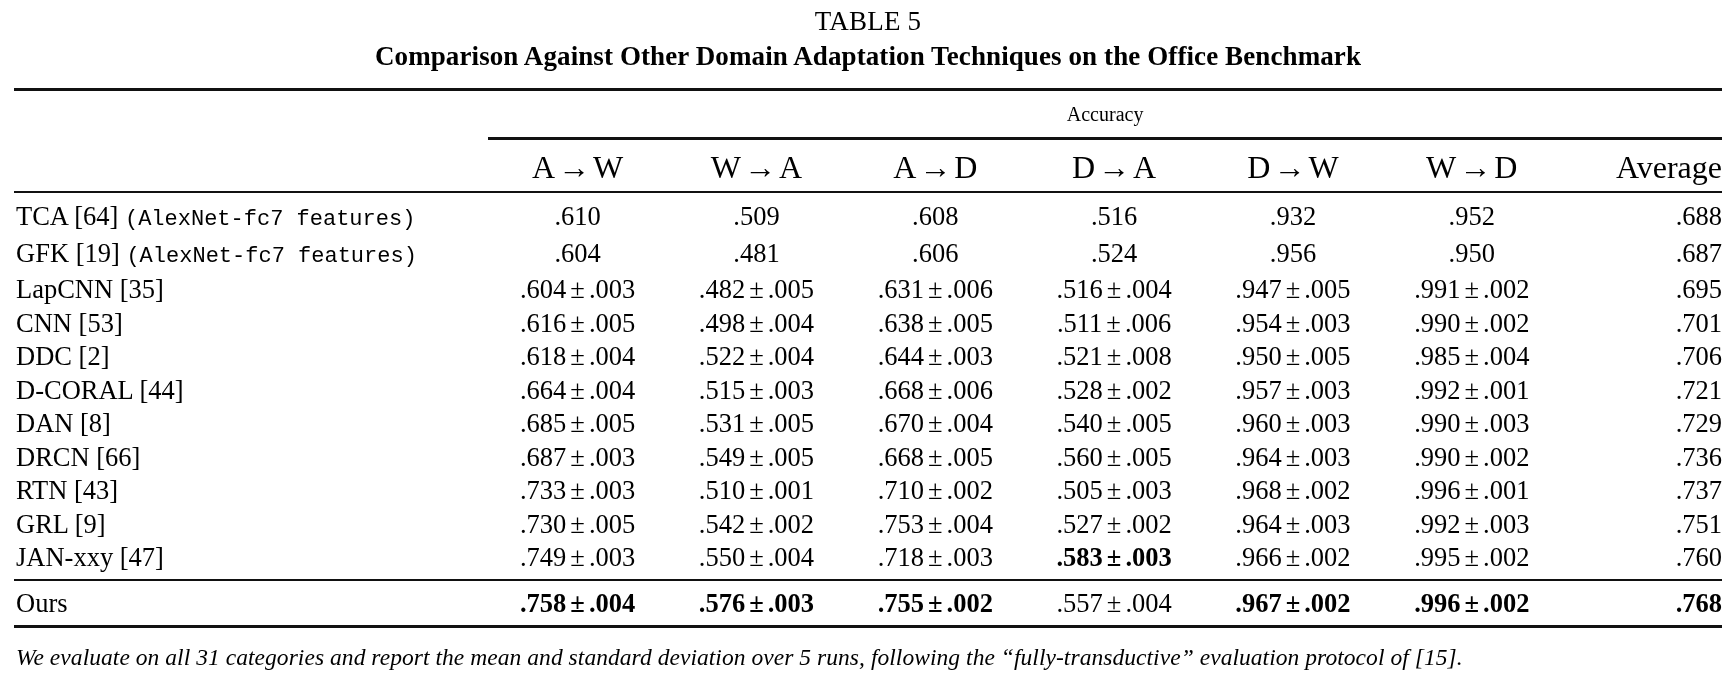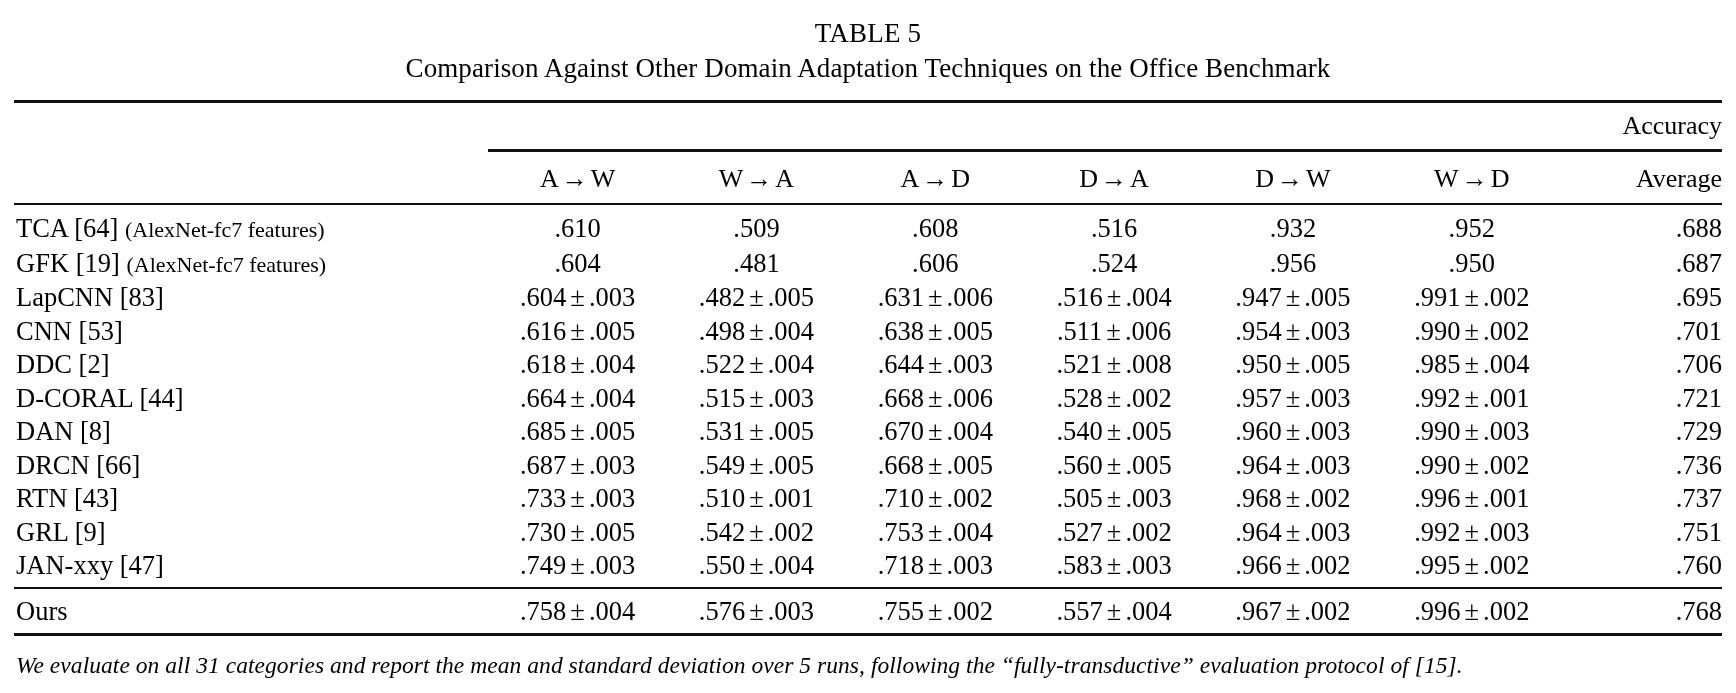--- a/index.html
+++ b/index.html
@@ -18,31 +18,32 @@
     position: relative;
     width: 1736px;
     height: 693px;
     box-sizing: border-box;
     padding: 0 14px;
   }
 
   
   .caption {
     text-align: center;
-    padding-top: 16px;
+    padding-top: 4px;
   }
   .caption-label {
     font-size: 27px;
     line-height: 34px;
     letter-spacing: 0.2px;
   }
   .caption-title {
     font-size: 27px;
     line-height: 36px;
     letter-spacing: 0.1px;
+    font-weight: bold;
   }
 
   
   .rule-thick {
     height: 0;
     border-top: 3px solid #111;
     margin: 0;
   }
   .rule-thin {
     height: 0;
@@ -72,53 +73,53 @@
     text-align: center;
     width: 178px;
   }
   .col-avg {
     text-align: right;
     width: 160px;
   }
 
   
   .grp-head {
-    text-align: right;
-    font-size: 26px;
+    text-align: center;
+    font-size: 20px;
     height: 46px;
     line-height: 46px;
     margin-top: 6px;
   }
   .grp-rule-cell {
     padding: 0 !important;
     height: 6px;
   }
   .grp-rule {
     border-top: 3px solid #111;
     height: 0;
     margin: 0 0 0 0;
   }
   .sub-head td {
     height: 48px;
     line-height: 48px;
-    font-size: 26px;
+    font-size: 32px;
   }
   .arrow { padding: 0 3px; }
 
   .data-row td {
     height: 33.5px;
     line-height: 33.5px;
     font-size: 26.5px;
   }
   .mono {
-    font-family: Liberation Serif, serif;
+    font-family: Liberation Mono, monospace;
     font-size: 22px;
   }
   .pm { padding: 0 4px; }
-  .bold { font-weight: normal; }
+  .bold { font-weight: bold; }
 
   .row-ours td {
     height: 44px;
     line-height: 44px;
     font-size: 26.5px;
     margin-top: 7px;
   }
   .spacer-sm { height: 7px; }
   .spacer-xs { height: 4px; }
 
@@ -222,21 +223,21 @@
           <td class="col-name"><span>GFK [19]</span> <span class="mono">(AlexNet-fc7 features)</span></td>
           <td class="col-val"><span>.604</span></td>
           <td class="col-val"><span>.481</span></td>
           <td class="col-val"><span>.606</span></td>
           <td class="col-val"><span>.524</span></td>
           <td class="col-val"><span>.956</span></td>
           <td class="col-val"><span>.950</span></td>
           <td class="col-avg"><span>.687</span></td>
         </tr>
         <tr class="data-row">
-          <td class="col-name"><span>LapCNN [83]</span></td>
+          <td class="col-name"><span>LapCNN [35]</span></td>
           <td class="col-val"><span>.604</span><span class="pm">±</span><span>.003</span></td>
           <td class="col-val"><span>.482</span><span class="pm">±</span><span>.005</span></td>
           <td class="col-val"><span>.631</span><span class="pm">±</span><span>.006</span></td>
           <td class="col-val"><span>.516</span><span class="pm">±</span><span>.004</span></td>
           <td class="col-val"><span>.947</span><span class="pm">±</span><span>.005</span></td>
           <td class="col-val"><span>.991</span><span class="pm">±</span><span>.002</span></td>
           <td class="col-avg"><span>.695</span></td>
         </tr>
         <tr class="data-row">
           <td class="col-name"><span>CNN [53]</span></td>

